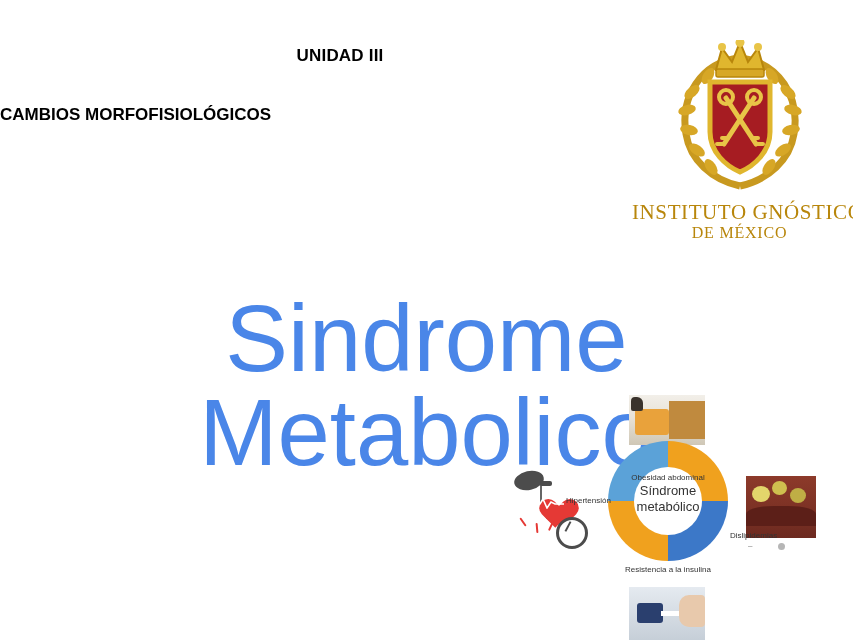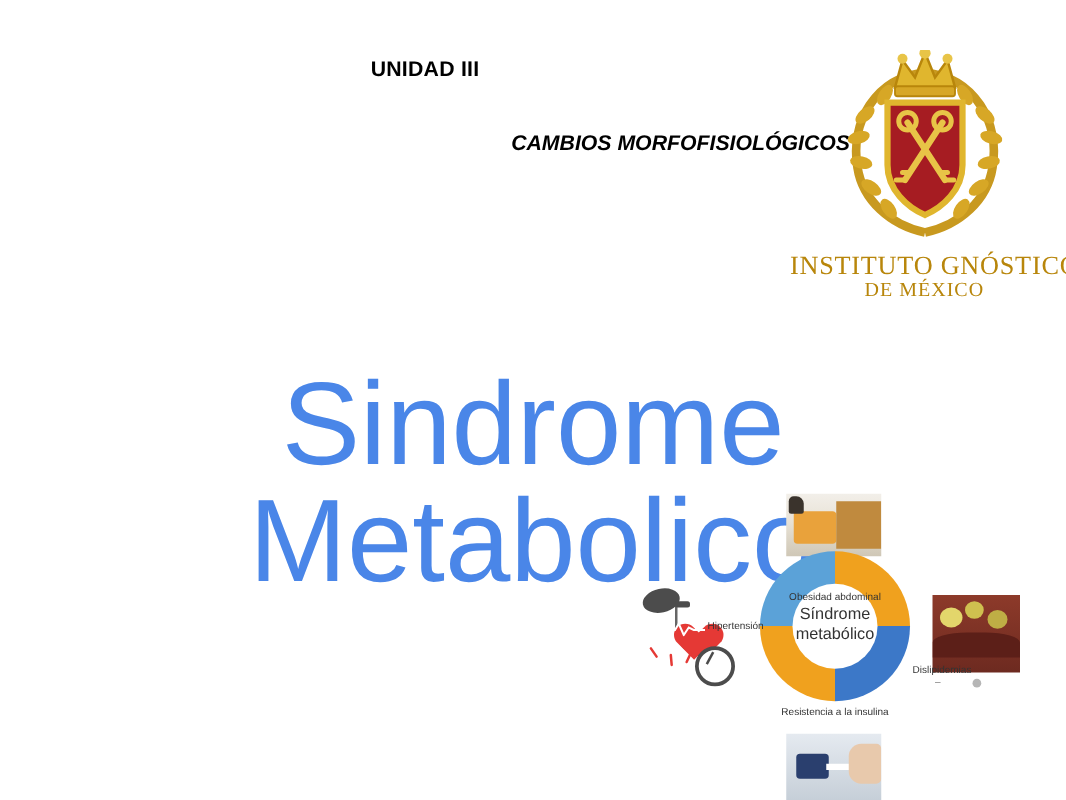--- a/index.html
+++ b/index.html
@@ -33,25 +33,24 @@
     font-size: 17px;
     font-weight: bold;
     color: #000000;
     letter-spacing: 0.2px;
   }
   #subject-line-1 {
     position: absolute;
     top: 65px;
     left: 0;
     width: 680px;
-    text-align: right;
+    text-align: left;
     font-size: 17px;
     font-weight: bold;
     color: #000000;
-    font-style: italic;
   }
   #subject-line-2 {
     position: absolute;
     top: 96px;
     left: 0;
     width: 684px;
     text-align: center;
     font-size: 17px;
     font-weight: bold;
     color: #000000;

